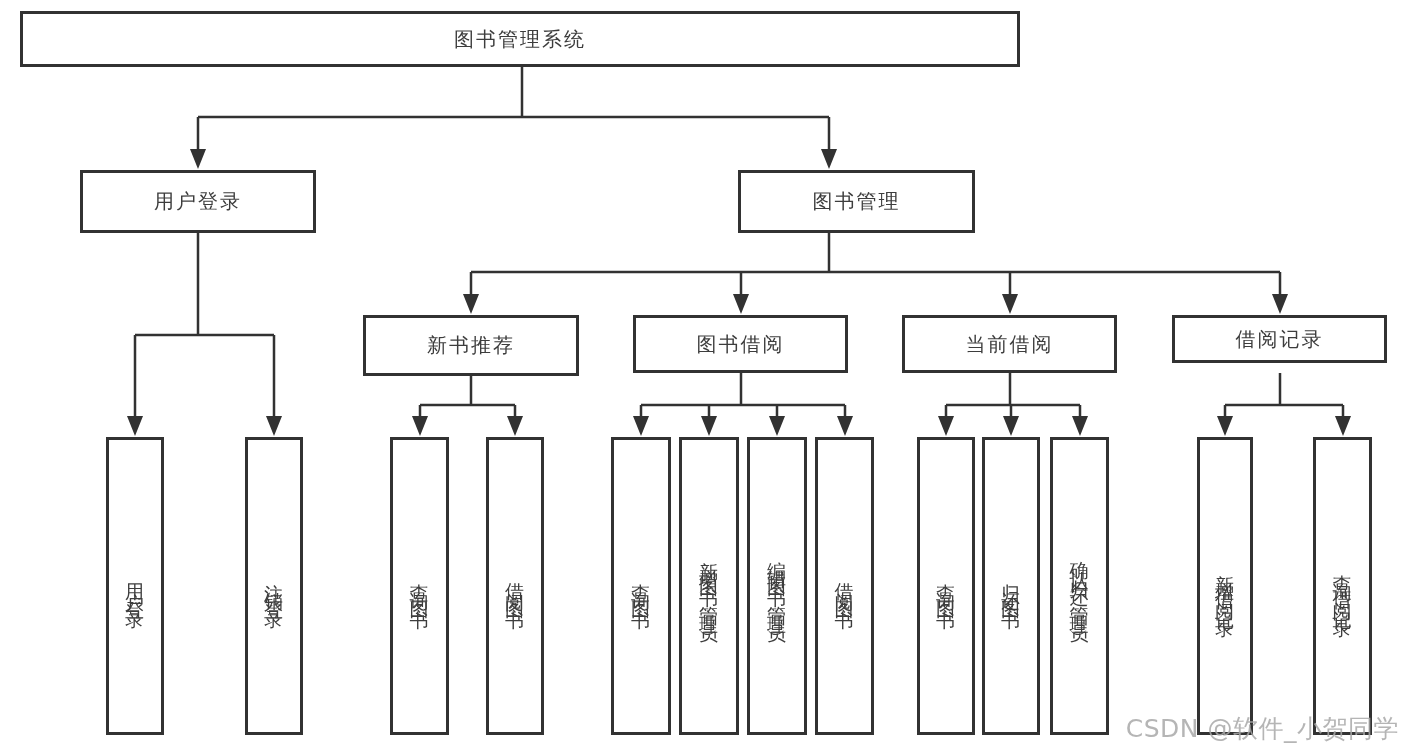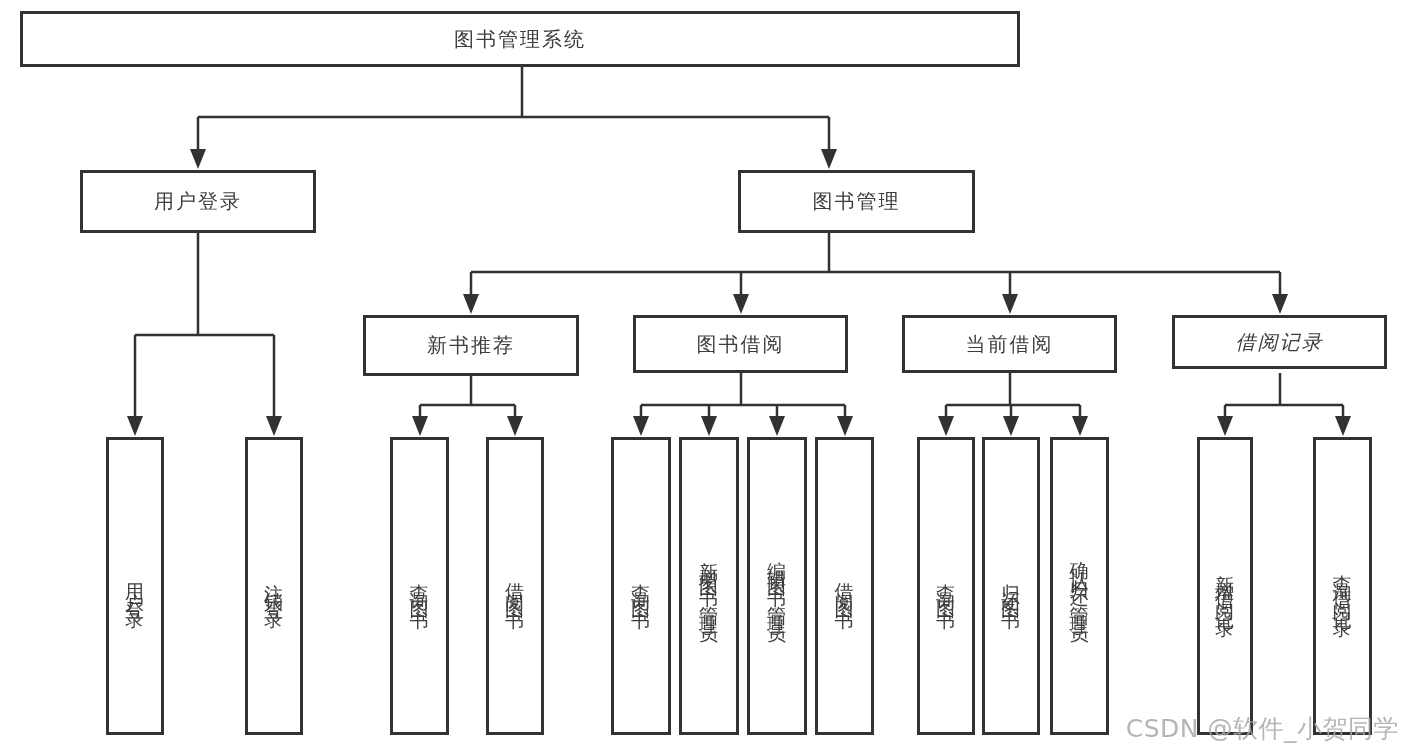--- a/index.html
+++ b/index.html
@@ -43,21 +43,21 @@
     letter-spacing: 9px;
     line-height: 1;
   }
   
   .n-root  { left: 20px;   top: 11px;  width: 1000px; height: 56px; }
   .n-login { left: 80px;   top: 170px; width: 236px;  height: 63px; }
   .n-mgmt  { left: 710px;  top: 170px; width: 237px;  height: 63px; margin-left: 28px; }
   .n-rec   { left: 363px;  top: 315px; width: 216px;  height: 61px; }
   .n-bor   { left: 633px;  top: 315px; width: 215px;  height: 58px; }
   .n-cur   { left: 902px;  top: 315px; width: 215px;  height: 58px; }
-  .n-hist  { left: 1172px; top: 315px; width: 215px;  height: 54px; font-style: italic; }
+  .n-hist  { left: 1172px; top: 315px; width: 215px;  height: 48px; }
   .leaf    { top: 437px; height: 298px; }
   .l1  { left: 106px;  width: 58px; }
   .l2  { left: 245px;  width: 58px; }
   .l3  { left: 390px;  width: 59px; }
   .l4  { left: 486px;  width: 58px; }
   .l5  { left: 611px;  width: 60px; }
   .l6  { left: 679px;  width: 60px; }
   .l7  { left: 747px;  width: 60px; }
   .l8  { left: 815px;  width: 59px; }
   .l9  { left: 917px;  width: 58px; }

